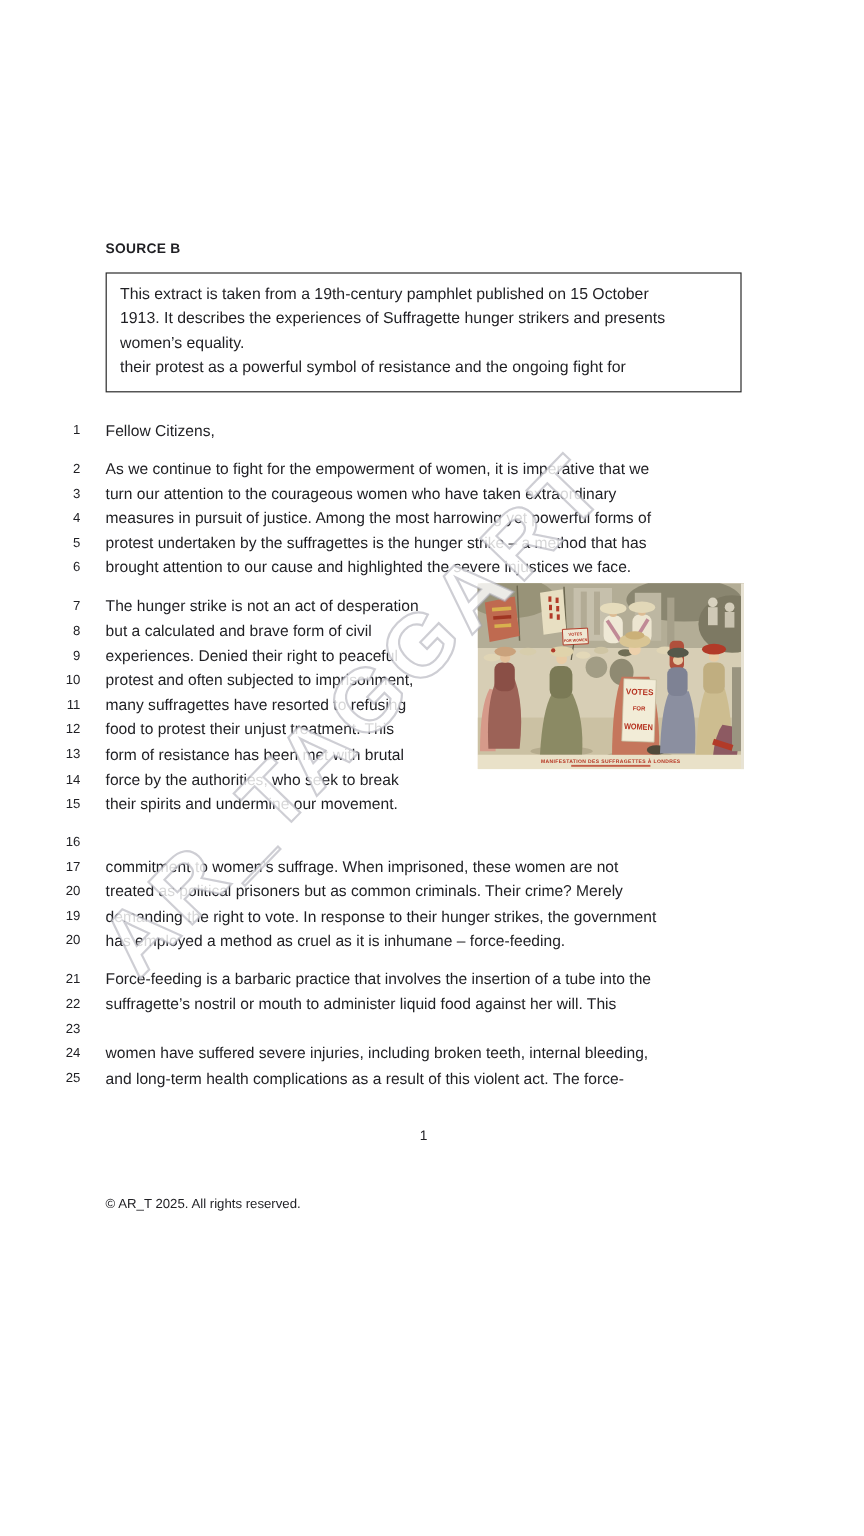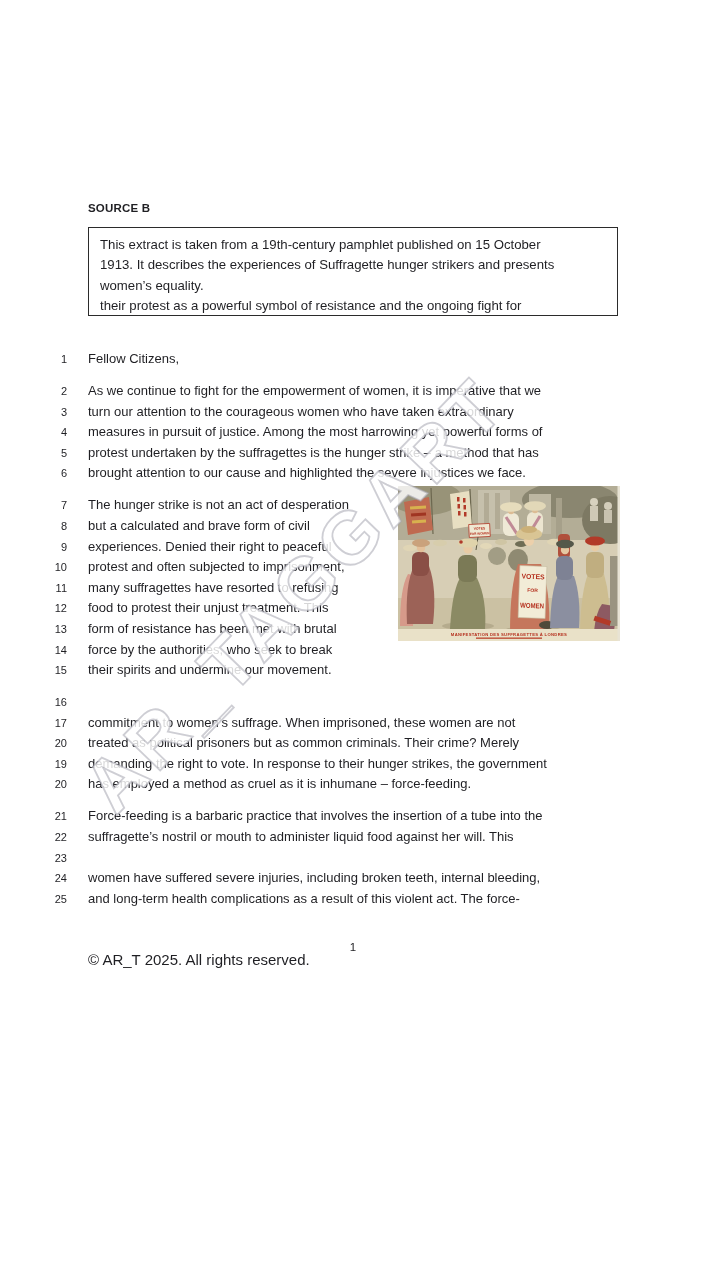--- a/index.html
+++ b/index.html
@@ -6,32 +6,32 @@
   .page{
     position:relative;width:644px;height:1280px;background:#ffffff;
     font-family:"Liberation Sans",sans-serif;color:#1f1f23;overflow:hidden;
   }
   .source-label{
     position:absolute;left:88px;top:202px;
     font-size:11.5px;font-weight:bold;letter-spacing:0.2px;
   }
   .intro-box{
     position:absolute;left:88px;top:227px;width:507px;height:79px;
-    border:1px solid #2b2b2b;padding:7px 10px 1px 11px;
+    border:1px solid #2b2b2b;padding:7px 10px 12px 11px;
   }
   .intro-line{font-size:13.2px;line-height:20.4px;white-space:nowrap;}
   .paras{position:absolute;left:54px;top:349px;width:600px;}
   .para{margin-bottom:11.4px;}
   .line{display:flex;height:20.6px;line-height:20.6px;}
   .lnum{width:13px;text-align:right;font-size:11px;margin-right:21px;flex:none;}
   .ltxt{font-size:13px;white-space:nowrap;}
   .illustration{position:absolute;left:398px;top:486px;width:222px;height:155px;z-index:1;}
   .watermark{position:absolute;left:0;top:0;z-index:5;pointer-events:none;}
   .page-number{position:absolute;left:88px;top:941px;width:530px;text-align:center;font-size:11.5px;}
-  .copyright{position:absolute;left:88px;top:951px;font-size:15px;}
+  .copyright{position:absolute;left:88px;top:998px;font-size:11px;}
 </style>
 </head>
 <body>
 
 <div class="page">
 
   <div class="source-label">SOURCE B</div>
 
   <div class="intro-box">
 

